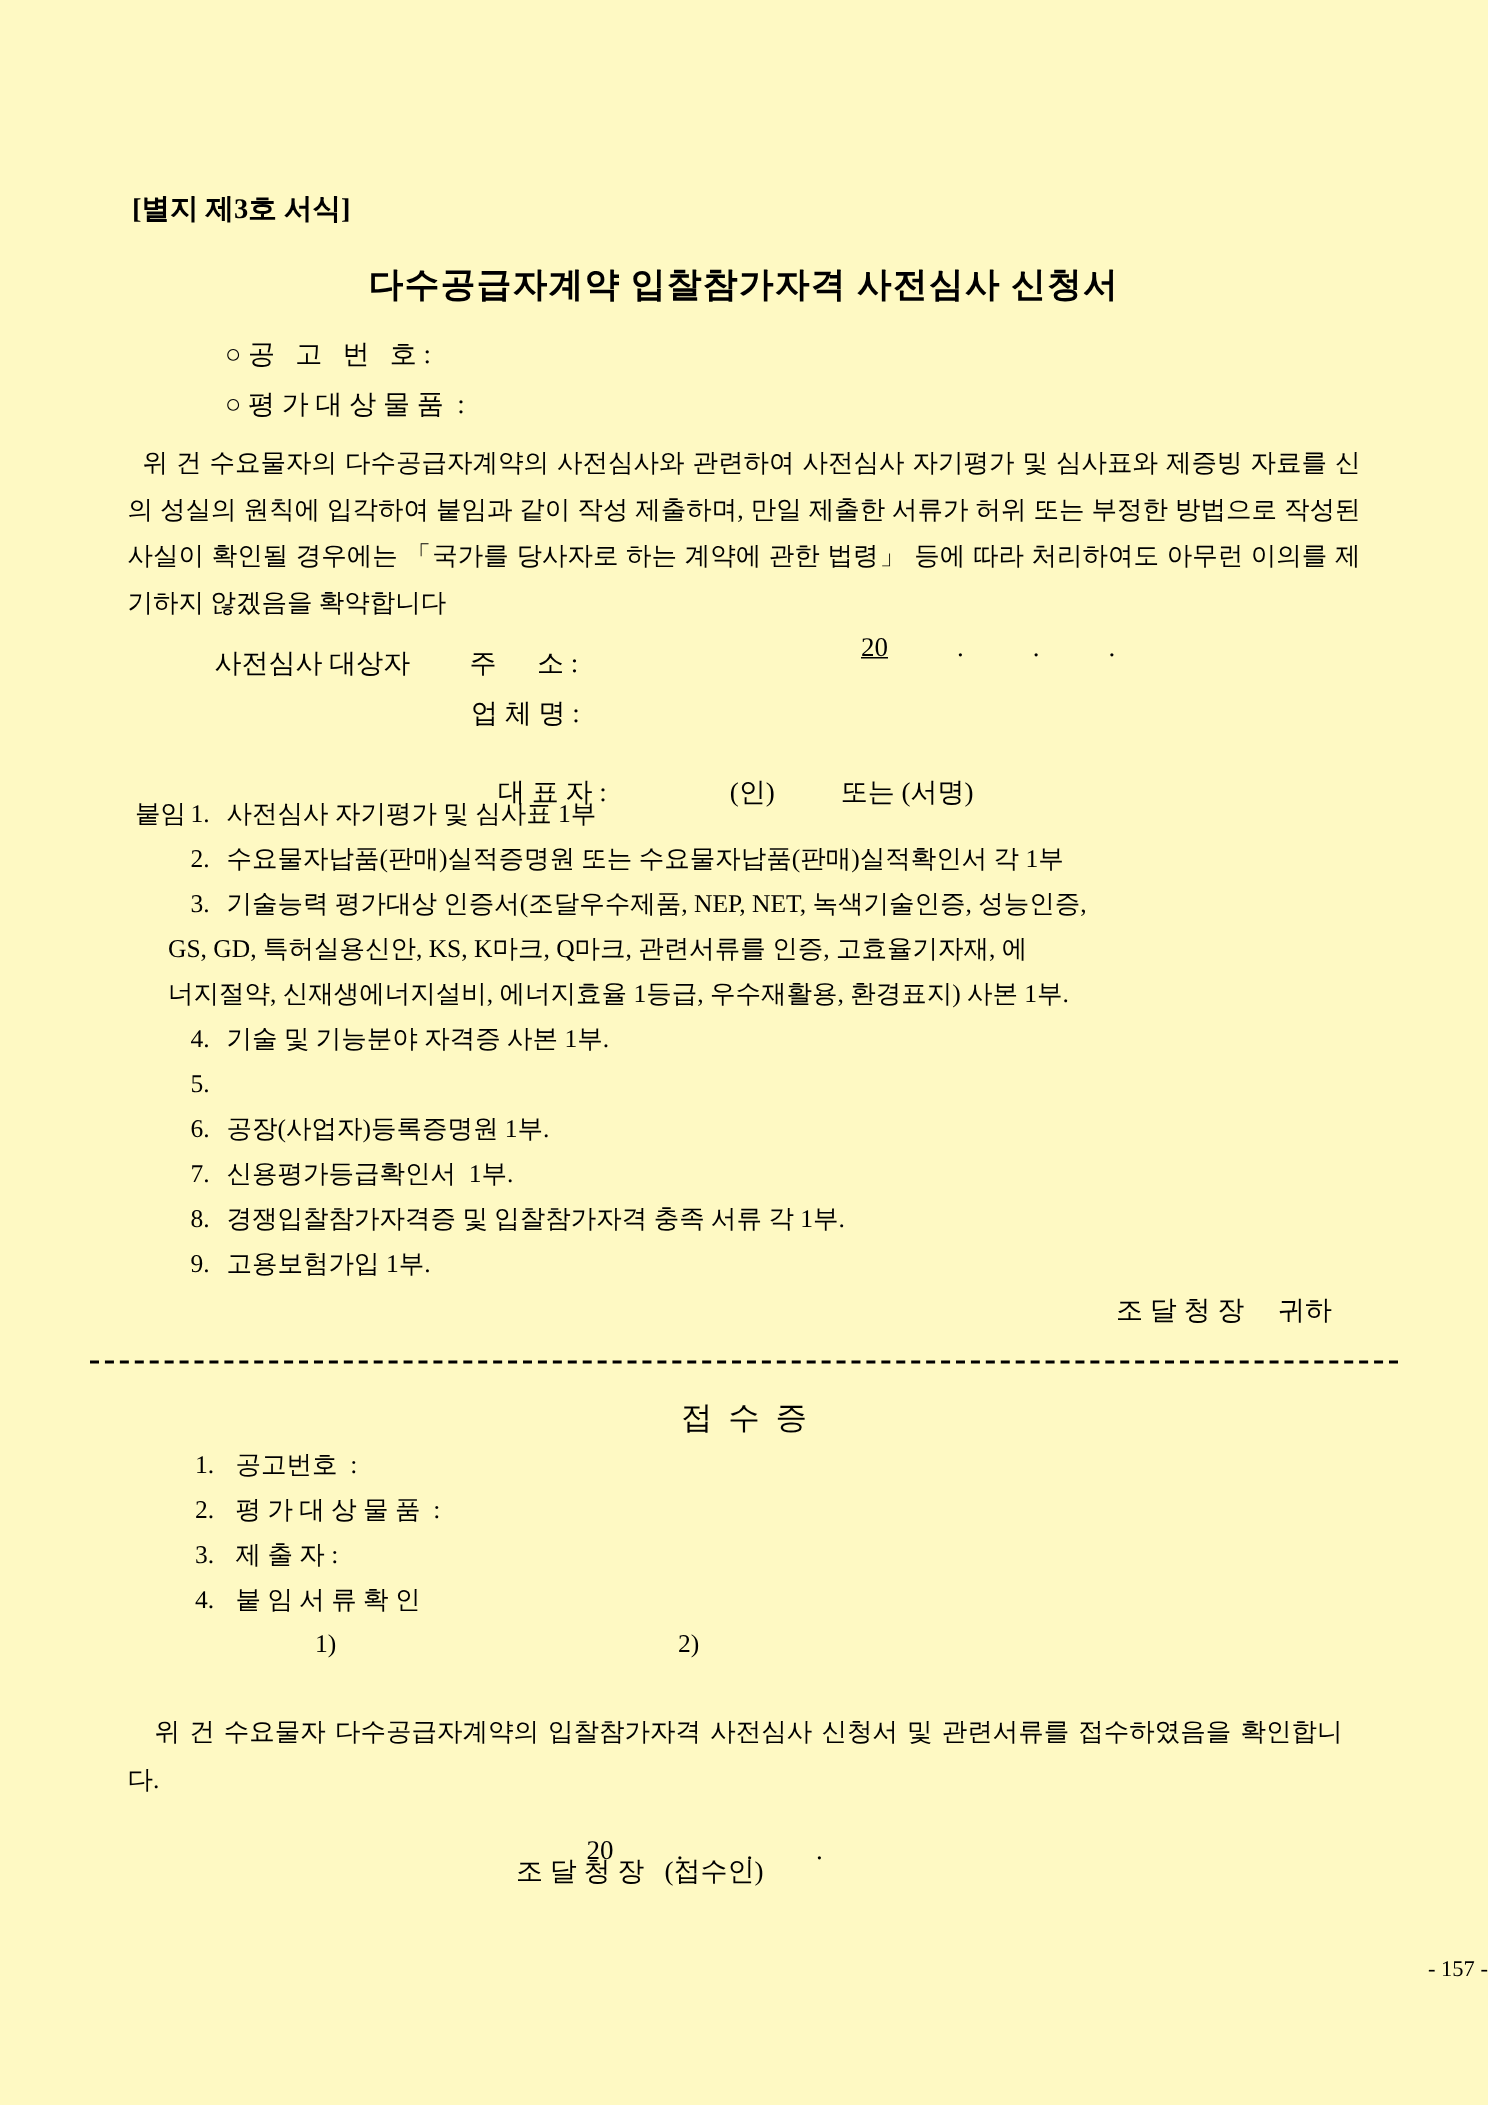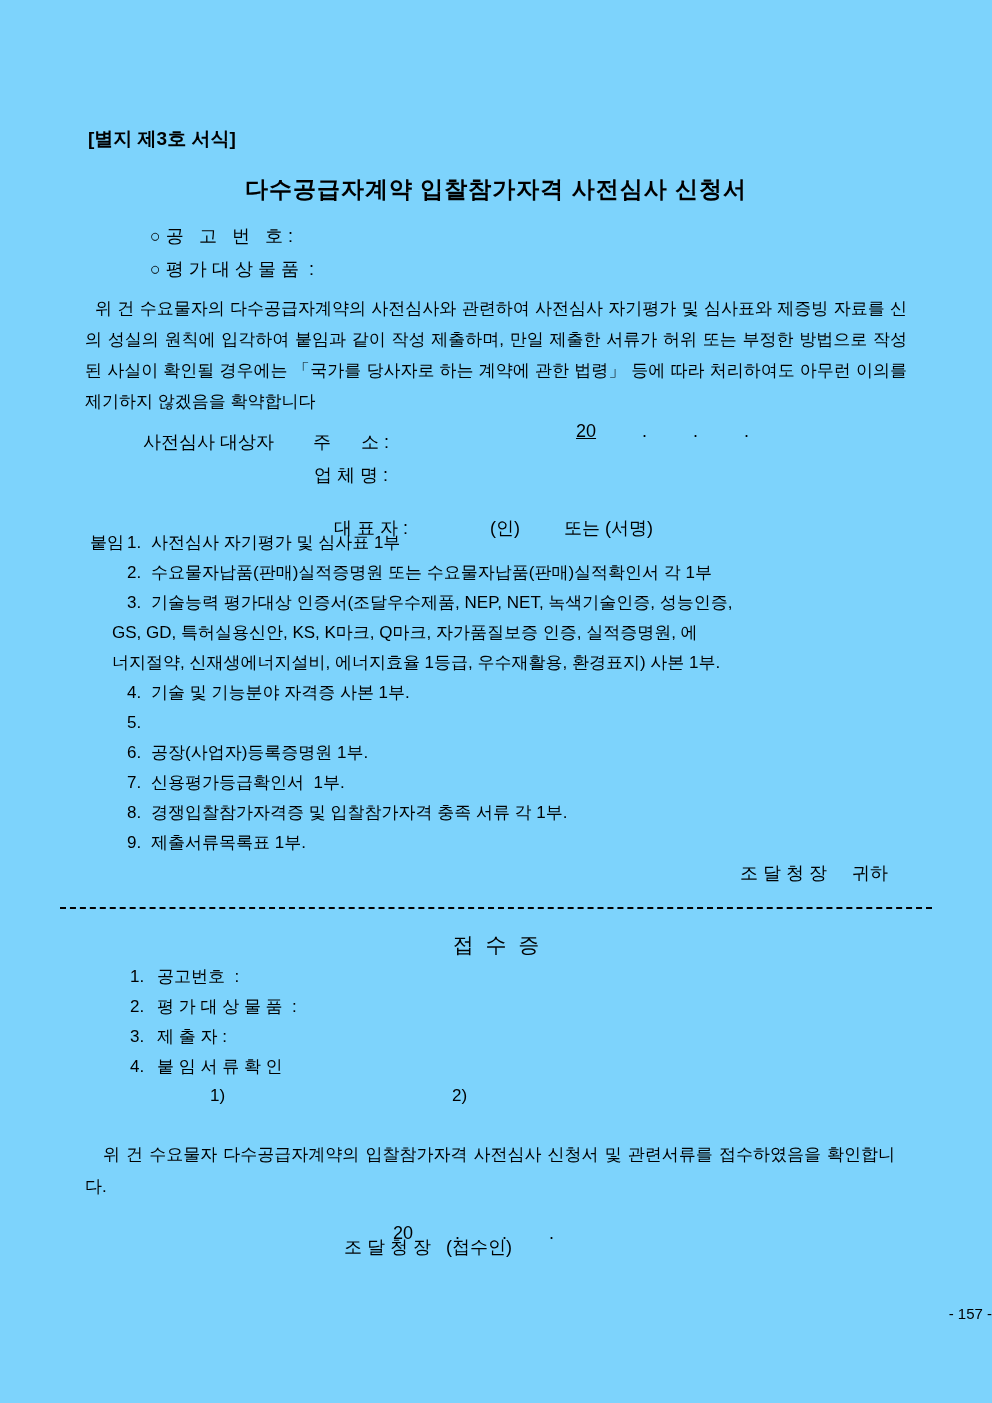--- a/index.html
+++ b/index.html
@@ -1,22 +1,22 @@
 <!DOCTYPE html>
 <html><head>
 <meta charset="utf-8">
 <style>
   html, body { margin: 0; padding: 0; background: #ffffff; }
   .page {
     position: relative;
     width: 992px;
     height: 1403px;
-    background: #7dd3fc;
+    background: #fef9c3;
     color: #000000;
-    font-family: Liberation Sans, sans-serif;
+    font-family: Liberation Serif, serif;
     font-size: 17px;
     overflow: hidden;
   }
   .abs { position: absolute; }
 
   .form-label { left: 88px; top: 126px; font-size: 19px; font-weight: bold; white-space: pre; }
   .doc-title  { left: 0; width: 100%; top: 174px; text-align: center; font-size: 23px; font-weight: bold; letter-spacing: 1px; white-space: pre; }
 
   .field { left: 150px; font-size: 18px; white-space: pre; }
   .field-notice { top: 224px; }
@@ -105,21 +105,21 @@
     <div class="att-row">
       <span class="att-lbl"></span>
       <span class="att-no">2.</span>
       <span class="att-tx">수요물자납품(판매)실적증명원 또는 수요물자납품(판매)실적확인서 각 1부</span>
     </div>
     <div class="att-row">
       <span class="att-lbl"></span>
       <span class="att-no">3.</span>
       <span class="att-tx">기술능력 평가대상 인증서(조달우수제품, NEP, NET, 녹색기술인증, 성능인증,</span>
     </div>
-    <div class="att-cont">GS, GD, 특허실용신안, KS, K마크, Q마크, 자가품질보증 인증, 실적증명원, 에</div>
+    <div class="att-cont">GS, GD, 특허실용신안, KS, K마크, Q마크, 관련서류를 인증, 고효율기자재, 에</div>
     <div class="att-cont">너지절약, 신재생에너지설비, 에너지효율 1등급, 우수재활용, 환경표지) 사본 1부.</div>
     <div class="att-row">
       <span class="att-lbl"></span>
       <span class="att-no">4.</span>
       <span class="att-tx">기술 및 기능분야 자격증 사본 1부.</span>
     </div>
     <div class="att-row">
       <span class="att-lbl"></span>
       <span class="att-no">5.</span>
     </div>
@@ -134,21 +134,21 @@
       <span class="att-tx">신용평가등급확인서  1부.</span>
     </div>
     <div class="att-row">
       <span class="att-lbl"></span>
       <span class="att-no">8.</span>
       <span class="att-tx">경쟁입찰참가자격증 및 입찰참가자격 충족 서류 각 1부.</span>
     </div>
     <div class="att-row">
       <span class="att-lbl"></span>
       <span class="att-no">9.</span>
-      <span class="att-tx">제출서류목록표 1부.</span>
+      <span class="att-tx">고용보험가입 1부.</span>
     </div>
   </div>
 
   <div class="abs addressee">조 달 청 장     귀하</div>
 
   <div class="abs divider"></div>
 
   <div class="abs receipt-title">접  수  증</div>
 
   <div class="abs rc-list">

